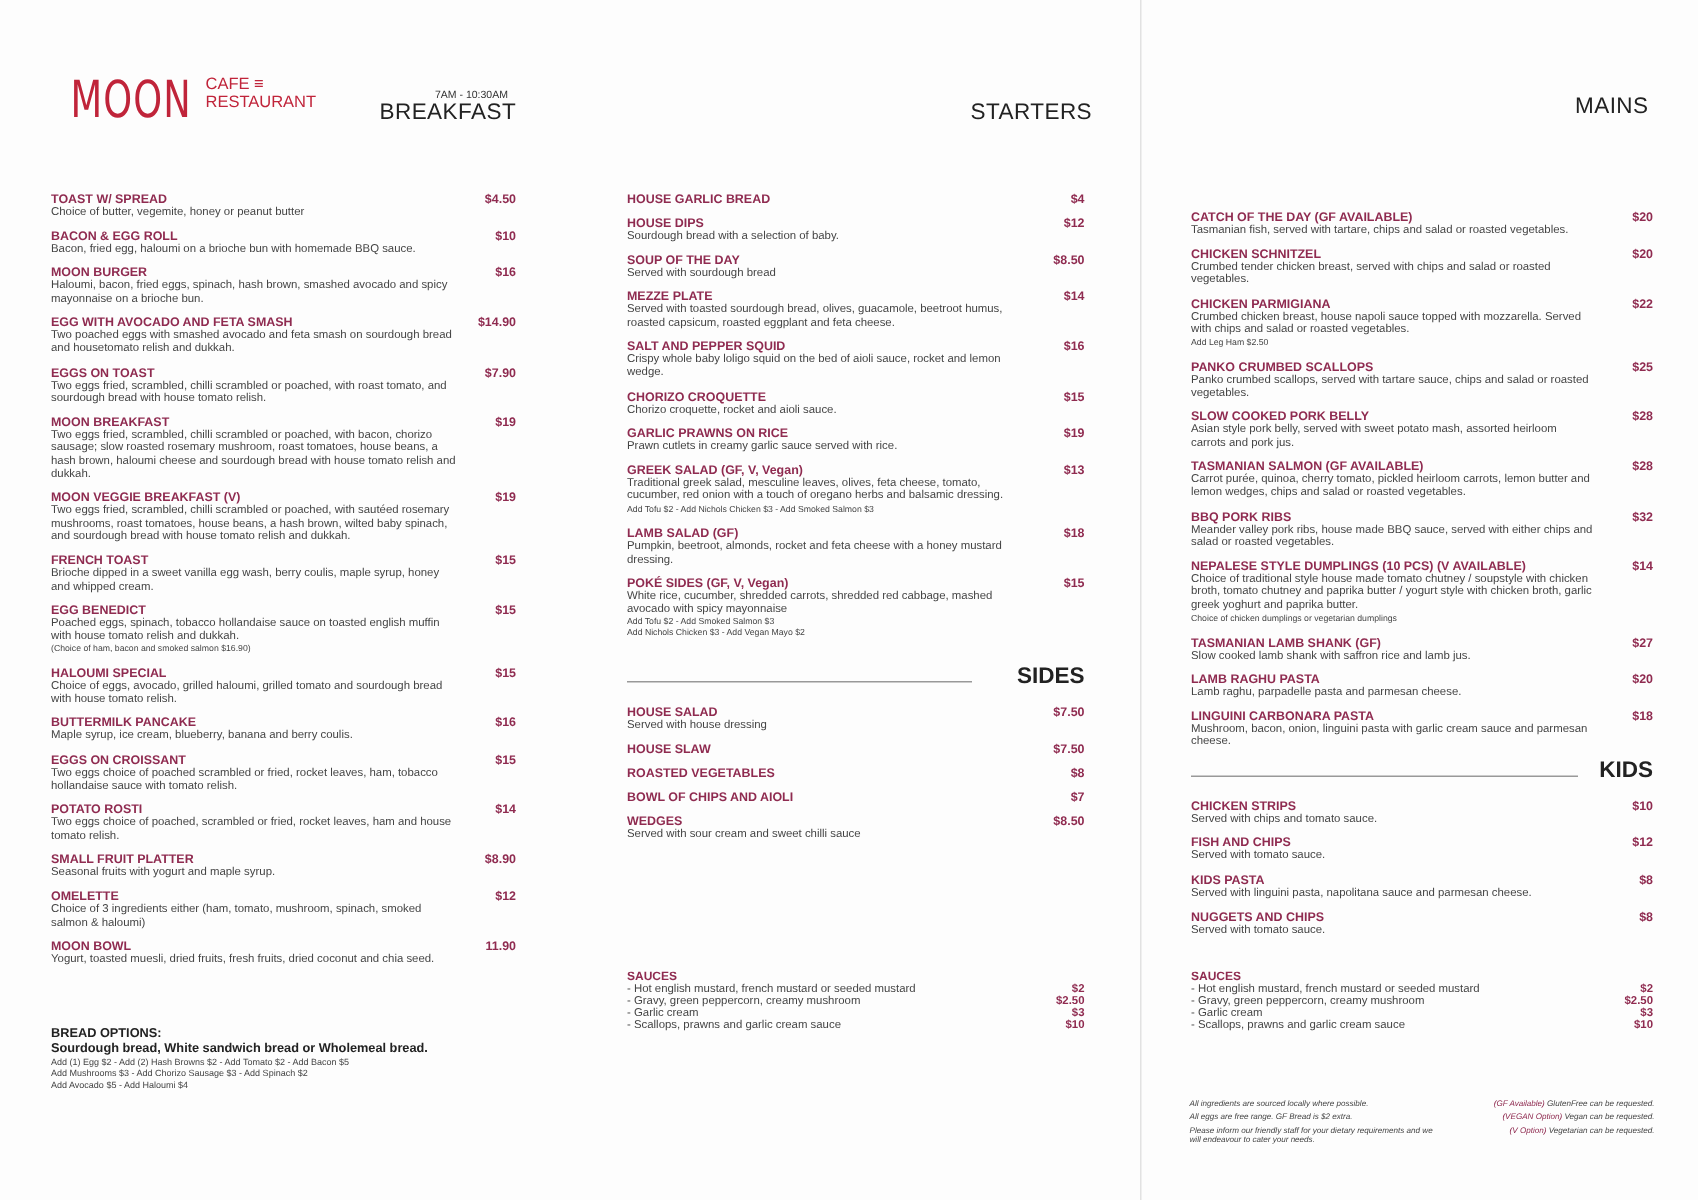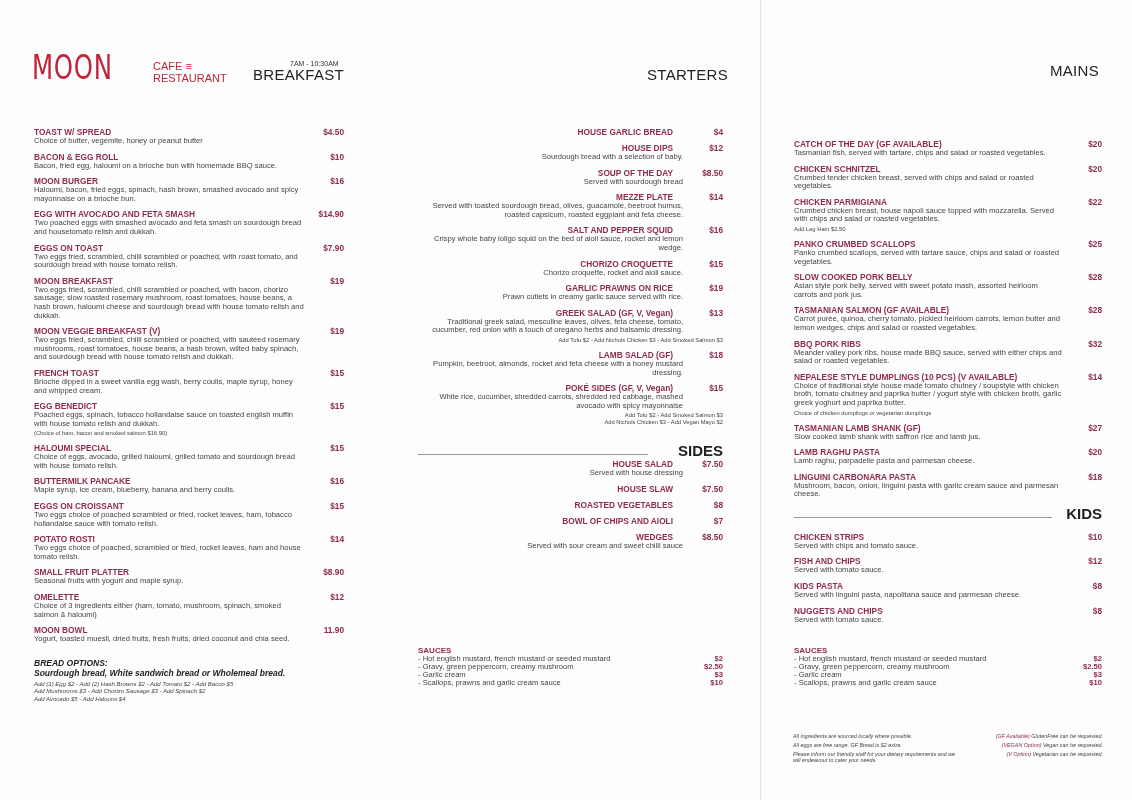--- a/index.html
+++ b/index.html
@@ -1,21 +1,21 @@
 <!DOCTYPE html>
 <html><head>
 <meta charset="utf-8">
 <style>
   html, body { margin:0; padding:0; }
   body { width:1132px; height:800px; background:#fdfdfd; position:relative; overflow:hidden; font-family:"Liberation Sans", sans-serif; color:#3a3a3a; }
   .fold { position:absolute; top:0; left:760px; width:1px; height:800px; background:#e2e2e2; }
   .col { position:absolute; }
-  .logo { position:absolute; left:32px; top:50px; display:flex; align-items:flex-end;gap:41px; }
+  .logo { position:absolute; left:47px; top:50px; display:flex; align-items:flex-start; }
   .logo-moon { font-family:"DejaVu Sans", sans-serif; font-size:34px; letter-spacing:1px; color:#c0243a; transform:scaleX(0.72); transform-origin:left; line-height:1; width:80px; }
-  .logo-sub { color:#c0243a; font-size:11px; line-height:12px; margin-left:0; }
+  .logo-sub { color:#c0243a; font-size:11px; line-height:12px; margin-left:10px; }
   .bk-time { position:absolute; left:290px; top:60px; font-size:7px; color:#333; }
   .section-title { position:absolute; font-weight:normal; font-size:15px; color:#222; letter-spacing:0.3px; }
   .item { margin-bottom:6px; position:relative; }
   .item-name { color:#8f2b50; font-weight:bold; font-size:8.3px; line-height:10px; padding-right:50px; }
   .item-price { position:absolute; right:0; top:0; color:#8f2b50; font-weight:bold; font-size:8.3px; }
   .item-desc { font-size:7.6px; line-height:8.6px; color:#444; padding-right:40px; }
   .item-note { font-size:5.8px; line-height:7px; color:#444; margin-top:2px; }
   .rule { display:flex; align-items:center; justify-content:flex-end; }
   .rule .line { flex:1; height:1px; background:#999; margin-right:14px; margin-top:8px; }
   .rule .t { font-weight:bold; font-size:15px; color:#222; }
@@ -121,32 +121,32 @@
     <div class="item">
       <div class="item-name">OMELETTE</div>
            <div class="item-price">$12</div>
       <div class="item-desc">Choice of 3 ingredients either (ham, tomato, mushroom, spinach, smoked salmon &amp; haloumi)</div>
     </div>
     <div class="item">
       <div class="item-name">MOON BOWL</div>
            <div class="item-price">11.90</div>
       <div class="item-desc">Yogurt, toasted muesli, dried fruits, fresh fruits, dried coconut and chia seed.</div>
     </div>
-    <div style="margin-top: 15px; font-style: italic;">
+    <div style="margin-top: 40px;">
       <div class="bread-title">BREAD OPTIONS:</div>
           <div class="bread-sub">Sourdough bread, White sandwich bread or Wholemeal bread.</div>
       <div class="bread-add">
         <div>Add (1) Egg $2 - Add (2) Hash Browns $2 - Add Tomato $2 - Add Bacon $5</div>
         <div>Add Mushrooms $3 - Add Chorizo Sausage $3 - Add Spinach $2</div>
         <div>Add Avocado $5 - Add Haloumi $4</div>
       </div>
     </div>
   </div>
 
-<div class="col" style="left:418px;top:127px;width:305px;text-align:right;">
+<div class="col" style="left:418px;top:127px;width:305px;">
   <div id="starters-col">
       <div class="item">
         <div class="item-name">HOUSE GARLIC BREAD</div>
            <div class="item-price">$4</div>
       </div>
       <div class="item">
         <div class="item-name">HOUSE DIPS</div>
            <div class="item-price">$12</div>
         <div class="item-desc">Sourdough bread with a selection of baby.</div>
       </div>
@@ -191,21 +191,21 @@
            <div class="item-price">$15</div>
         <div class="item-desc">White rice, cucumber, shredded carrots, shredded red cabbage, mashed avocado with spicy mayonnaise</div>
         <div class="item-note">Add Tofu $2 - Add Smoked Salmon $3</div>
         <div class="item-note" style="margin-top:0">Add Nichols Chicken $3 - Add Vegan Mayo $2</div>
       </div>
     </div>
   <div class="rule" style="margin-top:16px;gap:16px;">
     <div class="line"></div>
     <div class="t">SIDES</div>
   </div>
-  <div id="sides-col" style="">
+  <div id="sides-col" style="margin-top:10px;">
       <div class="item">
         <div class="item-name">HOUSE SALAD</div>
            <div class="item-price">$7.50</div>
         <div class="item-desc">Served with house dressing</div>
       </div>
       <div class="item">
         <div class="item-name">HOUSE SLAW</div>
            <div class="item-price">$7.50</div>
       </div>
       <div class="item">

